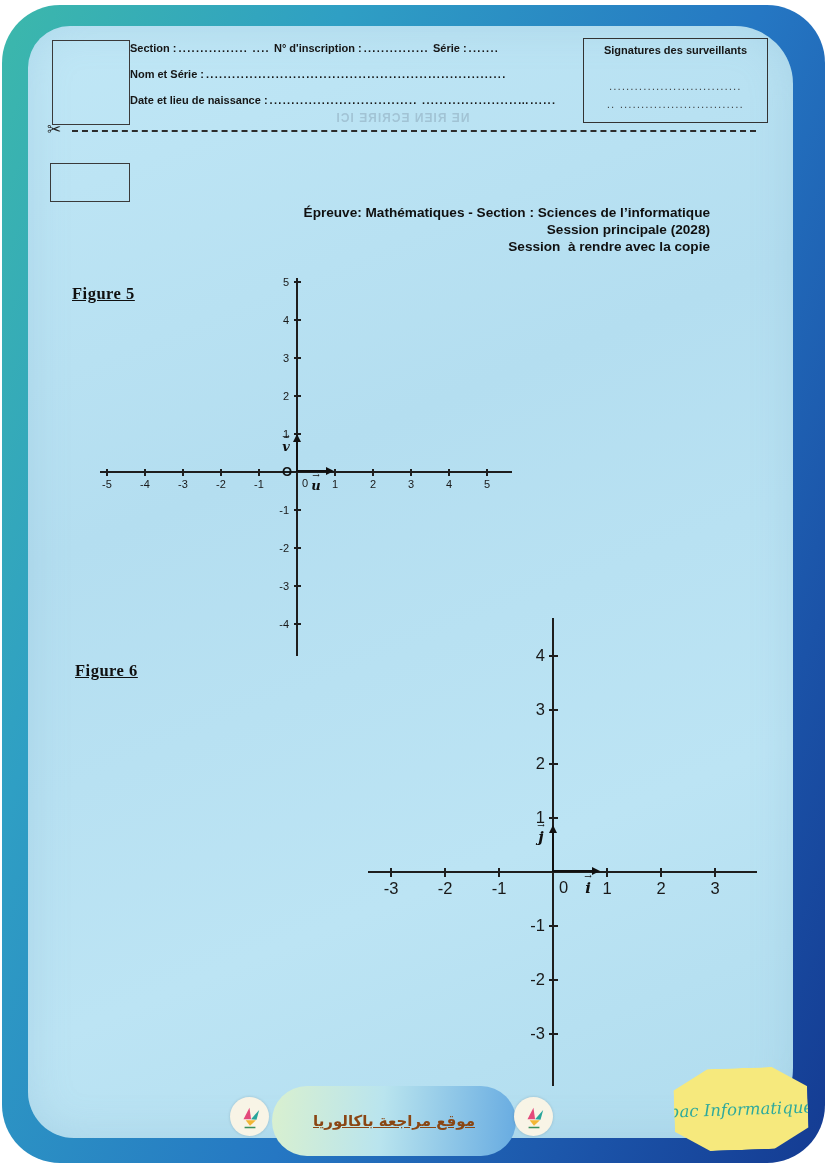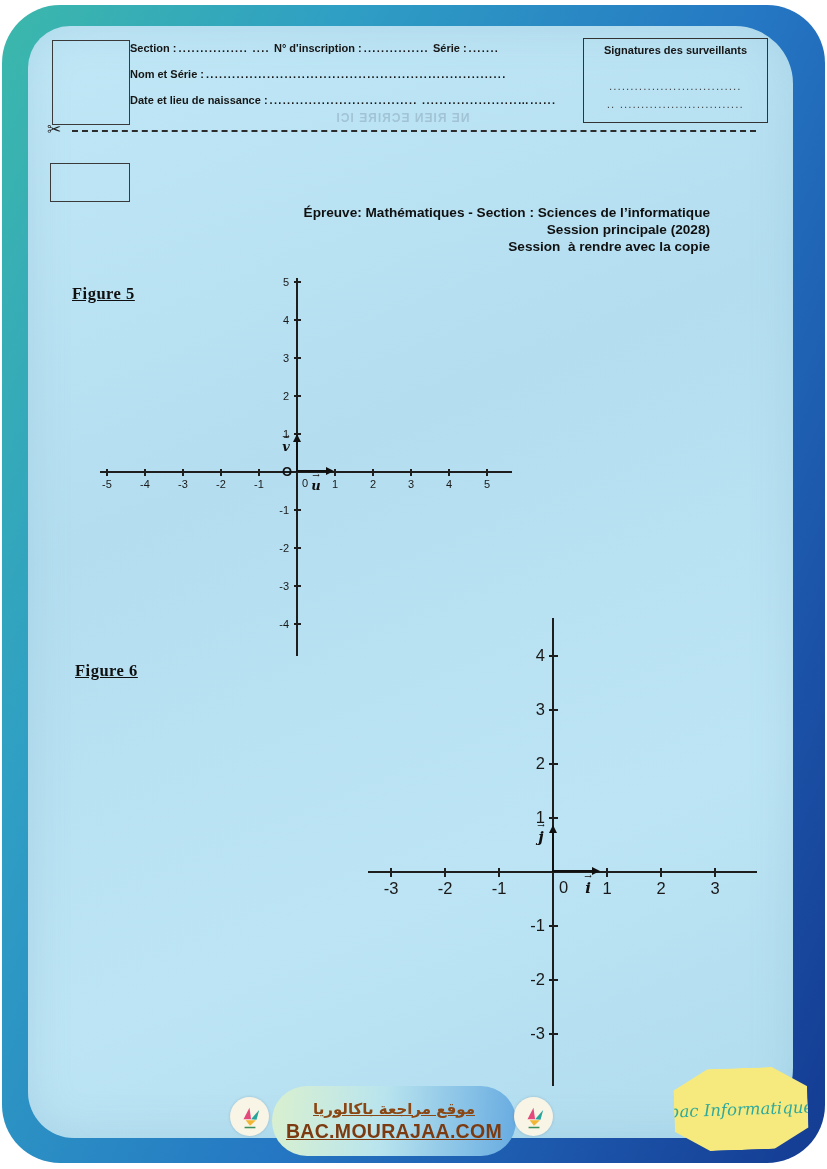--- a/index.html
+++ b/index.html
@@ -211,21 +211,20 @@
         <div class="ah-right" style="left: 591.8px; top: 867px;"></div>
         <div class="veclabel" style="left: 580px; top: 879px; font-size: 15px;"><span class="varrow">→</span><span>i</span></div>
         <div class="vshaft" style="left: 551.9px; top: 833.12px; width: 2.2px; height: 38.88px;"></div>
         <div class="ah-up" style="left: 549px; top: 825.12px;"></div>
         <div class="veclabel" style="left: 533px; top: 828px; font-size: 15px;"><span class="varrow">→</span><span>j</span></div>
       </div>
     </div>
 
   <div class="pill">
     <span class="pill-ar">موقع مراجعة  باكالوريا</span>
-    <span class="pill-url">BAC.MOURAJAA.COM</span>
   </div>
 
   <div class="logo" style="left:230px;top:1097px;">
     <svg width="26" height="26" viewBox="0 0 24 24">
       <path fill="#e34a7b" d="M6 14 L11.5 3.5 L13 14 Z"></path>
       <path fill="#27a59b" d="M13 14 L20.5 5.5 L18 14.5 Z"></path>
       <path fill="#f2b635" d="M8 15 L17.5 15 L12 20 Z"></path>
       <rect x="7" y="21" width="10" height="1.4" fill="#3a8f5d"></rect>
     </svg>
   </div>

